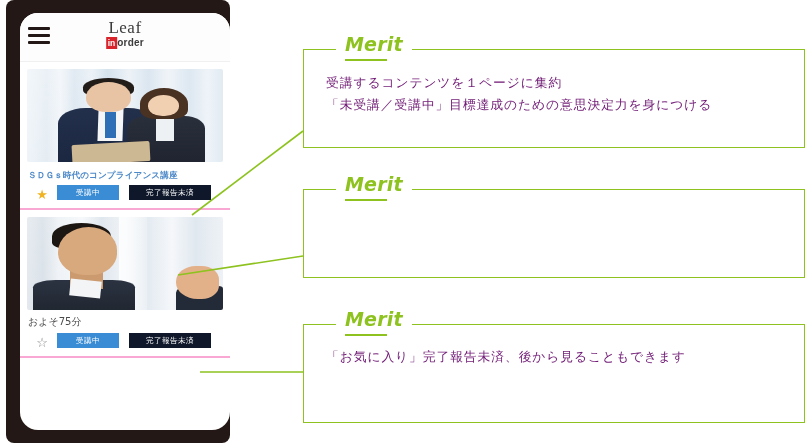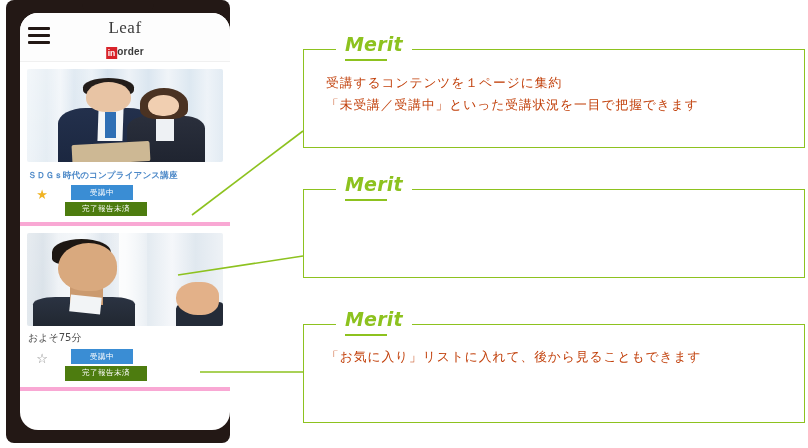--- a/index.html
+++ b/index.html
@@ -83,23 +83,23 @@
   }
   .brand-leaf {
     font-family: "Liberation Serif", "DejaVu Serif", serif;
     font-size: 17px;
     color: #3b3b3b;
     letter-spacing: 0.5px;
     display: block;
   }
   .brand-sub {
     display: flex;
-    align-items: flex-start;
+    align-items: center;
     justify-content: center;
-    margin-top: 11px;
+    margin-top: 1px;
   }
   .brand-in {
     background: #d8232a;
     color: #ffffff;
     font-size: 8.5px;
     font-weight: bold;
     line-height: 1;
     padding: 1.5px 1.5px 1.5px 1.5px;
     font-family: "Liberation Sans", sans-serif;
   }
@@ -111,21 +111,21 @@
     margin-left: 0.5px;
     font-family: "Liberation Sans", sans-serif;
   }
 
   
   .course-list {
     padding: 0;
   }
   .course-card {
     padding: 7px 7px 6px 7px;
-    border-bottom: 4px solid #f9a8d4;
+    border-bottom: 2px solid #f9a8d4;
   }
   .thumb {
     width: 100%;
     height: 93px;
     border-radius: 2px;
     position: relative;
     overflow: hidden;
     background: #dfe8f0;
   }
   
@@ -281,36 +281,36 @@
     text-align: center;
     font-size: 13px;
     line-height: 15px;
     padding-top: 2px;
     cursor: pointer;
   }
   .fav-star.on  { color: #f0b323; }
   .fav-star.off { color: #8a8a8a; }
   .badges {
     display: flex;
-    flex-direction: column;
-    align-items: center;
+    flex-direction: row;
+    align-items: flex-end;
     gap: 2px;
   }
   .badge {
     font-size: 7.6px;
     line-height: 1;
     padding: 3.5px 0 3.5px 0;
     color: #ffffff;
     text-align: center;
     letter-spacing: 0.4px;
     font-family: "DejaVu Sans", "Liberation Sans", sans-serif;
     cursor: pointer;
   }
   .badge-status   { background: #3a8dd4; width: 62px; }
-  .badge-report   { background: #4d7c0f; width: 82px; margin-left: 8px; }
+  .badge-report   { background: #0f172a; width: 82px; margin-left: 8px; }
 
   
   #connectors {
     position: absolute;
     left: 0; top: 0;
     width: 808px; height: 448px;
     pointer-events: none;
     z-index: 5;
   }
 
@@ -342,21 +342,21 @@
     width: 42px;
     height: 1.5px;
     background: #8dc21f;
   }
   .merit-body {
     padding: 22px 0 0 22px;
   }
   .merit-line {
     font-size: 12.8px;
     line-height: 1.75;
-    color: #c2410c;
+    color: #701a75;
     letter-spacing: 0.9px;
     white-space: nowrap;
     font-family: "DejaVu Sans", "Liberation Sans", sans-serif;
   }
 
   #merit-1 { left: 303px; top: 49px;  width: 502px; height: 99px; }
   #merit-2 { left: 303px; top: 189px; width: 502px; height: 89px; }
   #merit-3 { left: 303px; top: 324px; width: 502px; height: 99px; }
 
   #merit-2 .merit-body { padding-top: 28px; }
@@ -438,28 +438,28 @@
   <line x1="192" y1="215" x2="303" y2="131" stroke="#8dc21f" stroke-width="1.6"></line>
   <line x1="178" y1="275" x2="303" y2="256" stroke="#8dc21f" stroke-width="1.6"></line>
   <line x1="200" y1="372" x2="303" y2="372" stroke="#8dc21f" stroke-width="1.6"></line>
 </svg>
 
 <div class="merit-box" id="merit-1">
   <div class="merit-label">Merit</div>
   <div class="merit-label-underline"></div>
   <div class="merit-body">
     <div class="merit-line">受講するコンテンツを１ページに集約</div>
-    <div class="merit-line">「未受講／受講中」といった受講状況を一目で把握できます</div>
+    <div class="merit-line">「未受講／受講中」目標達成のための意思決定力を身につける</div>
   </div>
 </div>
 
 <div class="merit-box" id="merit-2">
   <div class="merit-label">Merit</div>
   <div class="merit-label-underline"></div>
 </div>
 
 <div class="merit-box" id="merit-3">
   <div class="merit-label">Merit</div>
   <div class="merit-label-underline"></div>
   <div class="merit-body">
-    <div class="merit-line">「お気に入り」リストに入れて、後から見ることもできます</div>
+    <div class="merit-line">「お気に入り」完了報告未済、後から見ることもできます</div>
   </div>
 </div>
 
 </body></html>

